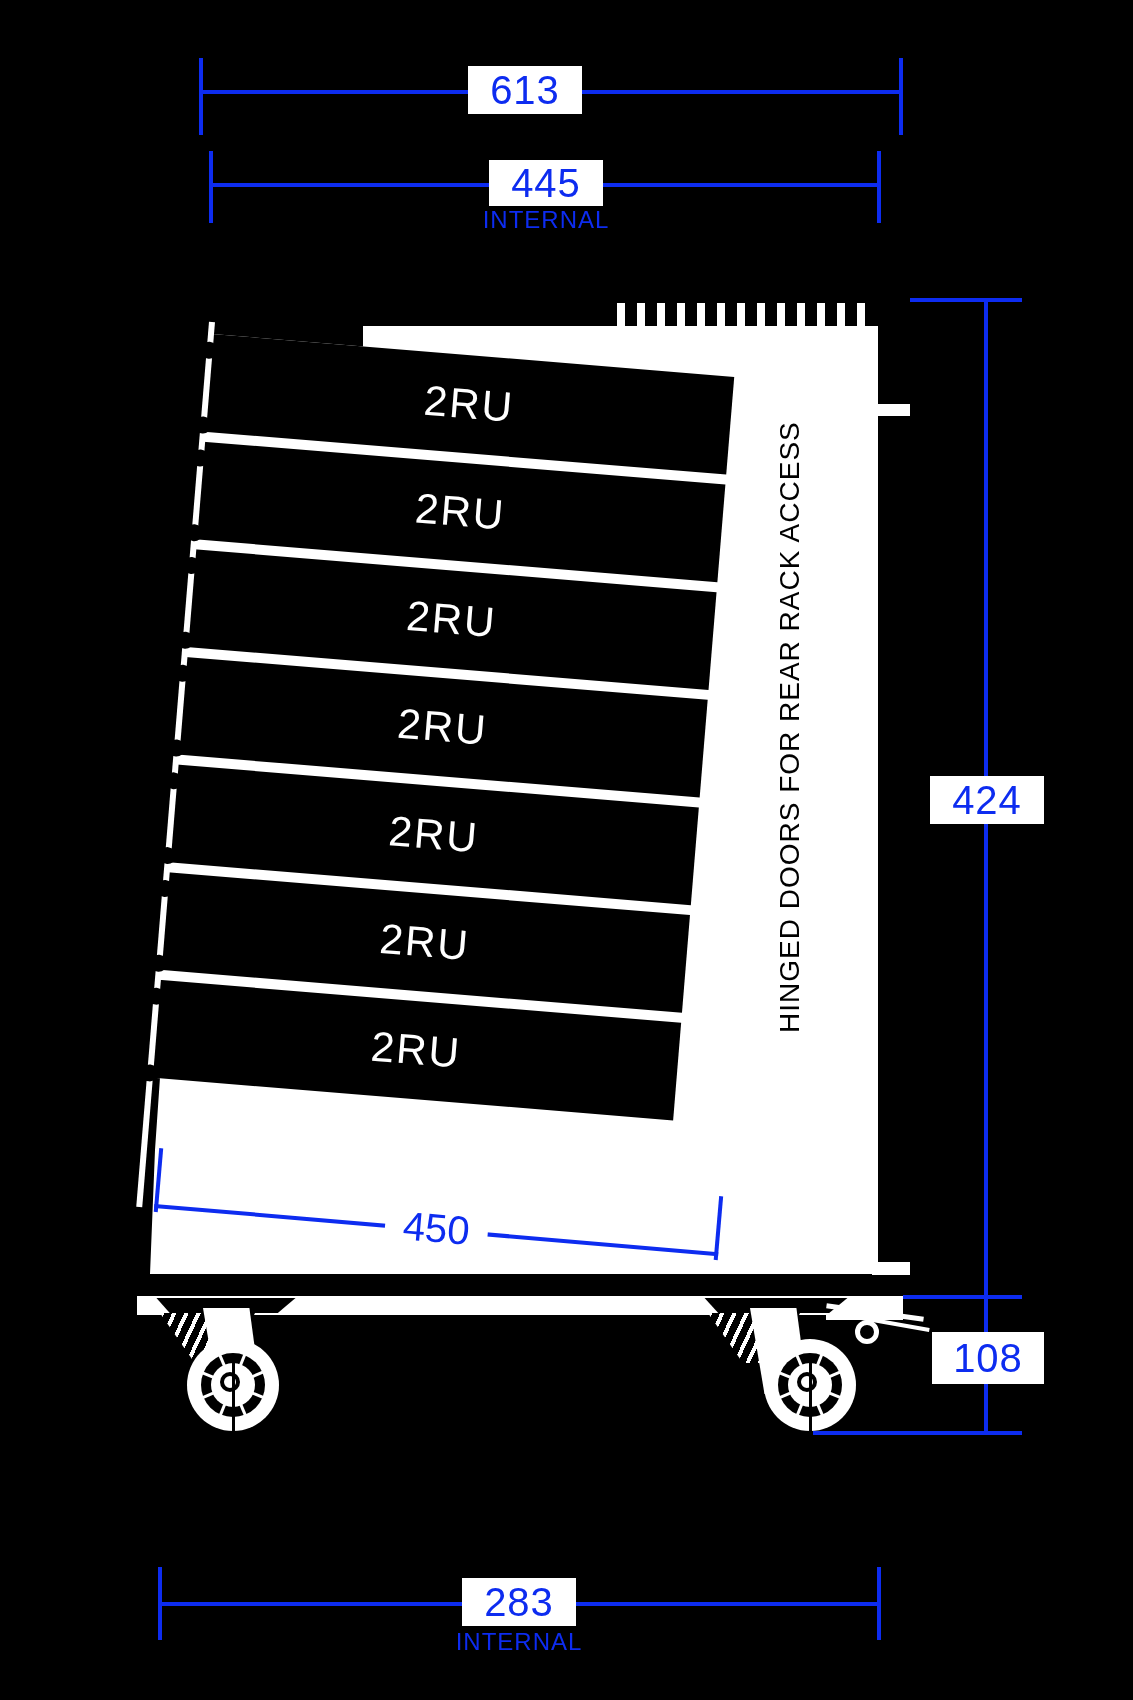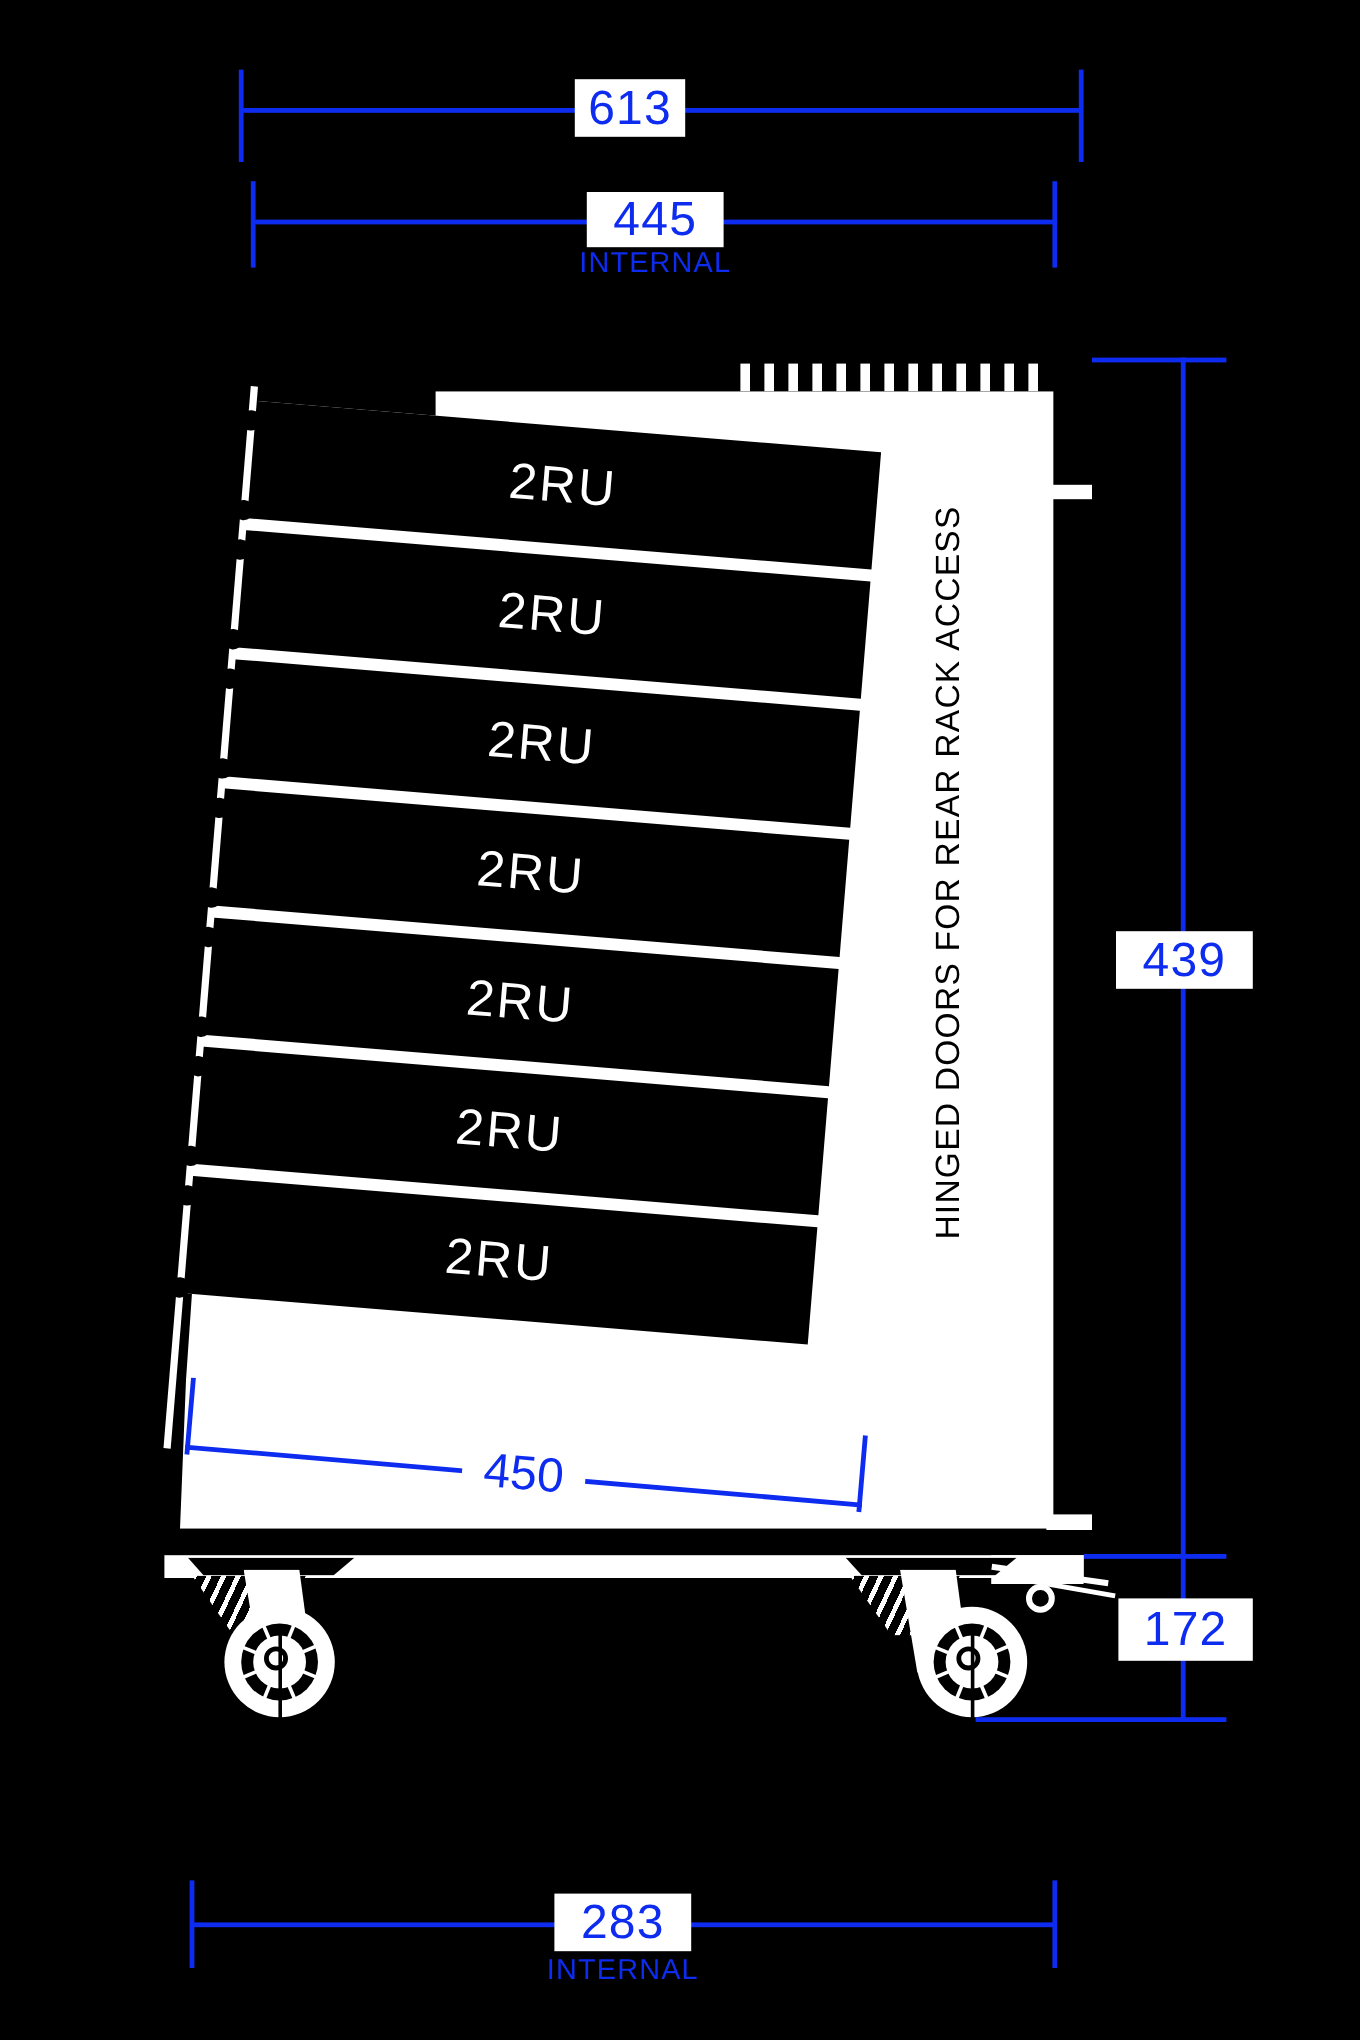--- a/index.html
+++ b/index.html
@@ -80,21 +80,21 @@
     background:var(--ink);border:5px solid var(--paper);box-sizing:border-box;}
 </style>
 </head>
 <body>
 
 <div class="canvas">
 
   <div class="dline" style="left:201px;top:90px;width:701px;height:4px;"></div>
   <div class="dline" style="left:199px;top:58px;width:4px;height:77px;"></div>
   <div class="dline" style="left:899px;top:58px;width:4px;height:77px;"></div>
-  <div class="dim-label" style="left:479px;top:66px;width:92px;height:48px;">613</div>
+  <div class="dim-label" style="left:468px;top:66px;width:114px;height:48px;">613</div>
 
   <div class="dline" style="left:211px;top:183px;width:670px;height:4px;"></div>
   <div class="dline" style="left:209px;top:151px;width:4px;height:72px;"></div>
   <div class="dline" style="left:877px;top:151px;width:4px;height:72px;"></div>
   <div class="dim-label" style="left:489px;top:160px;width:114px;height:46px;">445</div>
   <div class="dim-sub" style="left:446px;top:206px;width:200px;">INTERNAL</div>
 
   <div class="body-poly"></div>
 
   <div id="teeth">
@@ -161,22 +161,22 @@
     <div class="tick" style="left:0;"></div>
     <div class="tick" style="left:562px;"></div>
     <div class="line"></div>
     <div class="lab">450</div>
   </div>
 
   <div class="dline" style="left:984px;top:298px;width:4px;height:1137px;"></div>
   <div class="dline" style="left:910px;top:298px;width:112px;height:4px;"></div>
   <div class="dline" style="left:903px;top:1295px;width:119px;height:4px;"></div>
   <div class="dline" style="left:813px;top:1431px;width:209px;height:4px;"></div>
-  <div class="dim-label" style="left:930px;top:776px;width:114px;height:48px;">439</div>
-  <div class="dim-label" style="left:932px;top:1332px;width:112px;height:52px;">172</div>
+  <div class="dim-label" style="left:930px;top:776px;width:114px;height:48px;">424</div>
+  <div class="dim-label" style="left:932px;top:1332px;width:112px;height:52px;">108</div>
 
   <div class="base-bar"></div>
   <div class="brake-block"></div>
   <div class="mount" style="left:152px;width:148px;"></div>
   <div class="mount" style="left:700px;width:152px;"></div>
   <div class="hatch" style="left:160px;width:95px;height:52px;"></div>
   <div class="hatch" style="left:708px;width:92px;height:50px;"></div>
   <div class="fork" style="left:203px;"></div>
   <div class="fork" style="left:750px;"></div>
 

